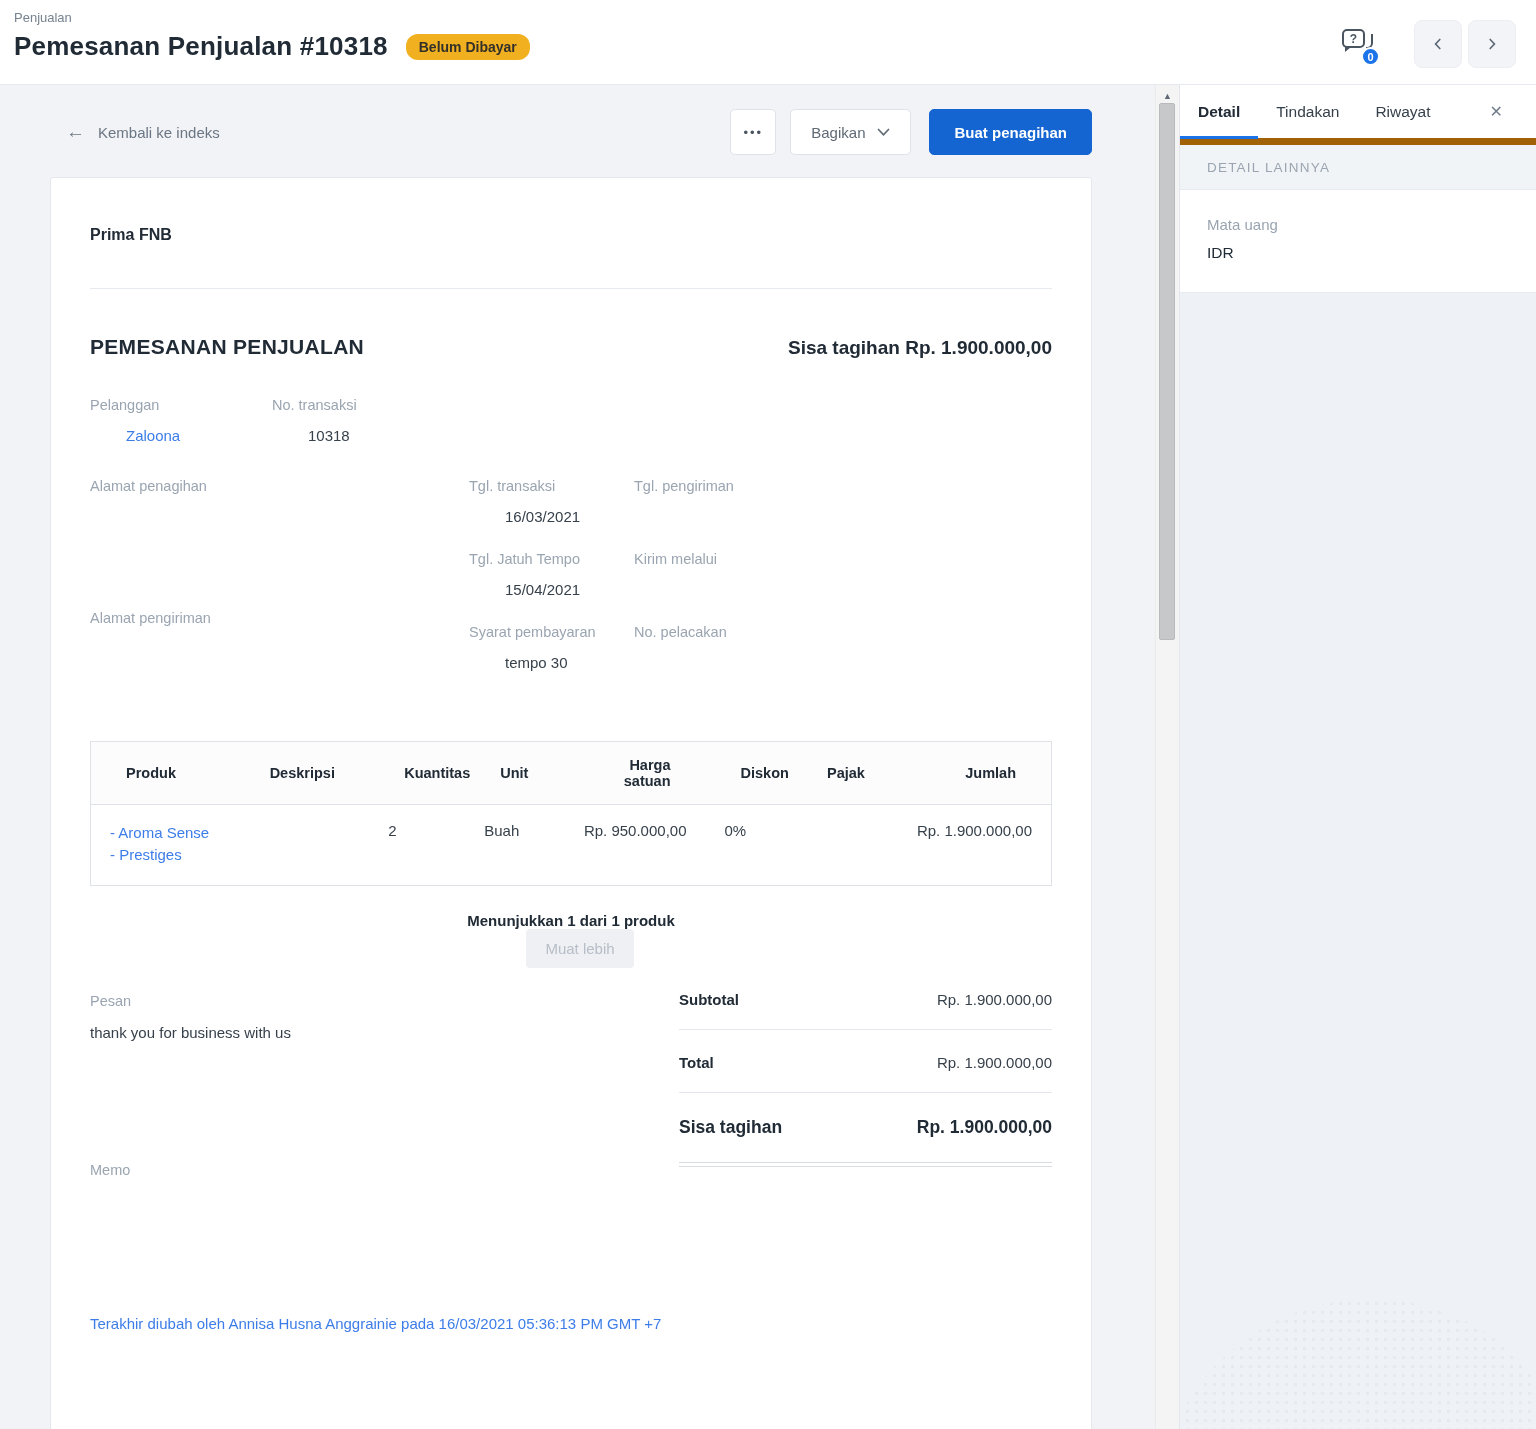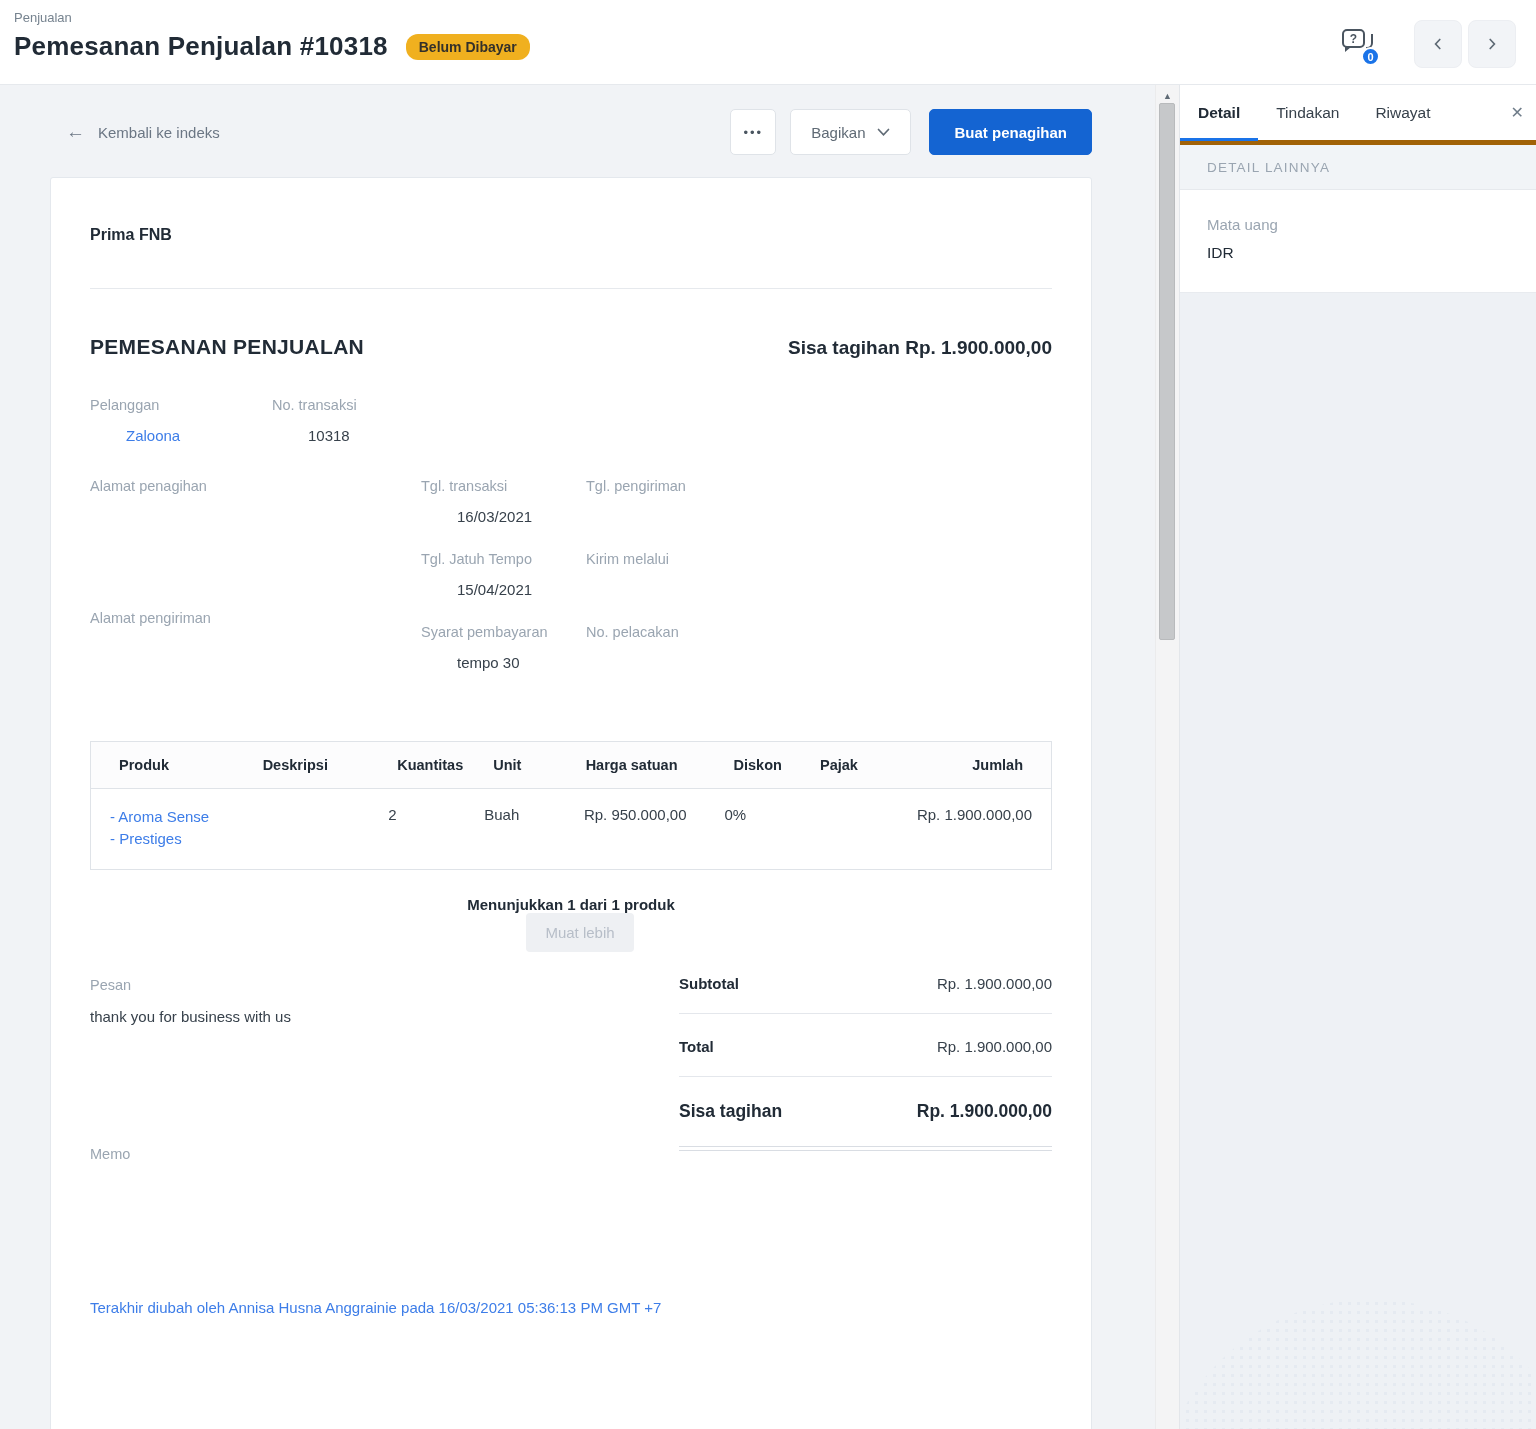--- a/index.html
+++ b/index.html
@@ -59,34 +59,34 @@
   .doc-title-row { display:flex; align-items:baseline; justify-content:space-between; margin-bottom:36px; }
   .doc-title { font-size:21px; font-weight:700; letter-spacing:.3px; }
   .balance-header { font-size:19px; font-weight:700; }
 
   .field-label { font-size:14.5px; color:#9aa5b1; line-height:1.45; }
   .field-value { font-size:15px; color:#37414b; margin-top:11px;margin-left:36px; }
   .link { color:#3d7de8; cursor:pointer; text-decoration:none; }
 
   .fields-row1 { display:flex; margin-bottom:32px;gap:16px; }
   .fields-row1 .fcol1 { width:166px; }
-  .fields-grid { display:flex; }
+  .fields-grid { display:flex;gap:48px; }
   .left-col { width:331px; display:flex; flex-direction:column; }
   .left-col .lbl2 { margin-top:111px; }
   .mid-right { display:flex; flex-direction:column; }
   .mr-row { display:flex; margin-bottom:24px; }
   .mid-cell { width:165px; }
   .mid-cell .field-label { max-width:128px; }
   .right-cell { width:200px; }
 
   
   .items-table { width:100%; border:1px solid #dfe3e8; border-collapse:collapse; table-layout:fixed;
     margin-top:46px; background:#ffffff; }
   .items-table th { font-size:14.5px; font-weight:700; color:#212b36; text-align:left;
-    padding:15px 28px; border-bottom:1px solid #dfe3e8; background:#fcfcfd; }
+    padding:15px 35px; border-bottom:1px solid #dfe3e8; background:#fcfcfd; }
   .items-table td { font-size:15px; color:#37414b; padding:17px 19px 19px 19px; vertical-align:top; }
   .items-table .num { text-align:right; }
   .prod-line { display:block; line-height:22px; }
 
   .pagination-row { display:flex; align-items:center; margin-top:26px;flex-direction:column; }
   .pagination-text { font-size:15px; font-weight:700; color:#212b36; }
   .btn-loadmore { margin-left:18px; background:#eef0f3; color:#b7bec8; border:none;
     font-size:15px; padding:11px 19px; border-radius:4px; cursor:default; }
 
   
@@ -101,22 +101,22 @@
   .t-line { border-top:1px solid #e4e7ec; margin:21px 0 24px 0; }
   .t-big .t-label { font-size:17.5px; }
   .t-big .t-value { font-size:17.5px; font-weight:700; color:#212b36; }
   .t-dline { margin-top:24px; border-top:1px solid #d9dde3; }
   .t-dline2 { margin-top:3px; border-top:1px solid #d9dde3; }
 
   .audit-link { display:inline-block; margin-top:122px; font-size:15px; color:#3d7de8; cursor:pointer; }
 
   
   .sidebar { flex:1; background:#eef1f5; border-left:1px solid #e3e6ea; position:relative; overflow:hidden; }
-  .side-tabs { height:60px; background:#ffffff; border-bottom:5px solid #a16207; display:flex;
-    align-items:center; padding:0 8px 0 18px; position:relative; }
+  .side-tabs { height:60px; background:#ffffff; border-bottom:7px solid #a16207; display:flex;
+    align-items:center; padding:0 29px 0 18px; position:relative; }
   .tab { font-size:15.5px; color:#37414b; margin-right:36px; cursor:pointer; }
   .tab.active { font-weight:700; color:#212b36; }
   .tab-underline { position:absolute; left:0; bottom:-1px; width:78px; height:3px; background:#1a73e8; }
   .side-close { margin-left:auto; font-size:16px; color:#707d8a; cursor:pointer; padding:4px; }
   .side-section-header { height:45px; background:#f1f4f7; border-bottom:1px solid #e6e9ed;
     display:flex; align-items:center; padding-left:27px; font-size:13.5px; color:#9aa5b1; letter-spacing:1.2px; }
   .side-fields { background:#ffffff; padding:26px 27px 30px 27px; border-bottom:1px solid #e8ebef; }
   .side-field-label { font-size:15px; color:#9aa5b1; }
   .side-field-value { font-size:15.5px; color:#212b36; margin-top:11px; }
   .deco-dots { position:absolute; right:-50px; bottom:-300px; width:430px; height:430px; border-radius:50%;

